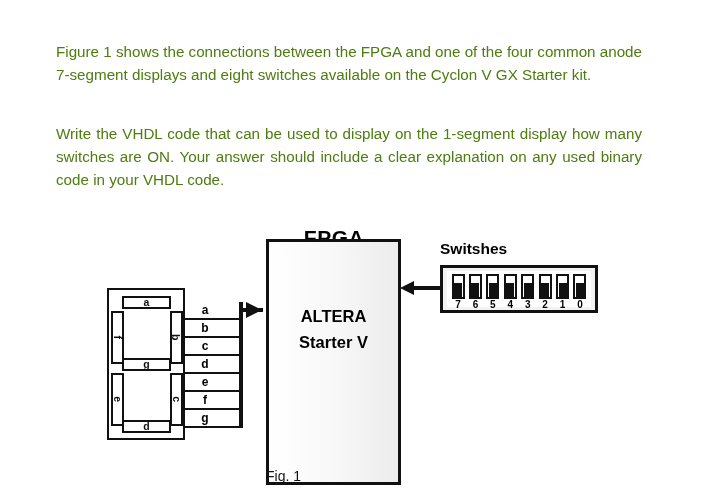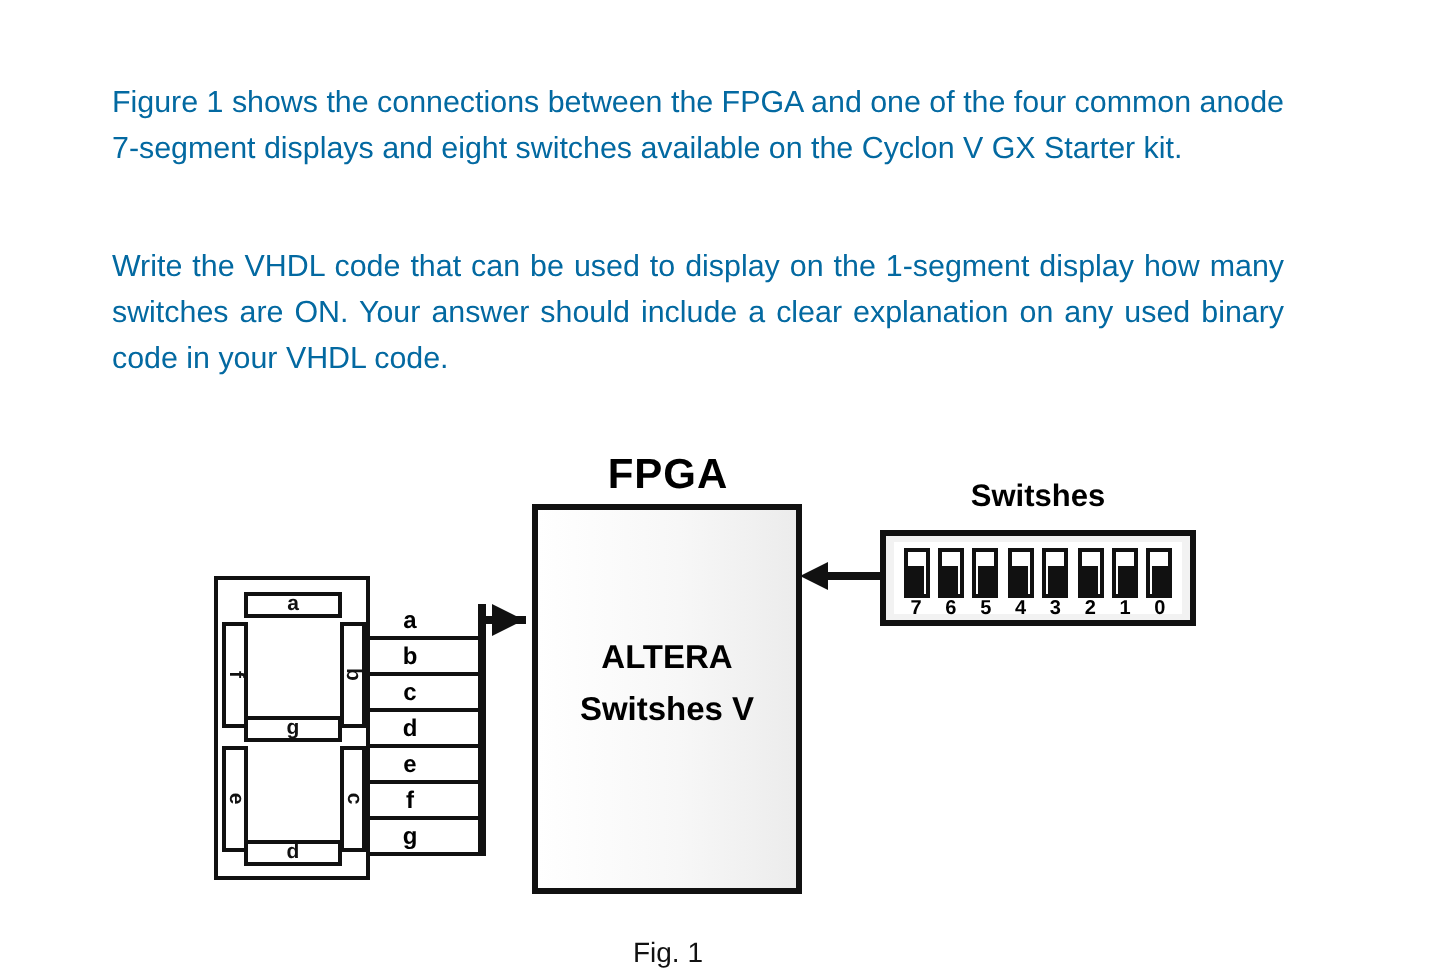--- a/index.html
+++ b/index.html
@@ -19,21 +19,21 @@
 
   
   .question-text {
     position: absolute;
     left: 56px;
     width: 586px;
     font-size: 15.2px;
     line-height: 1.52;
     text-align: justify;
     text-justify: inter-word;
-    color: #0369a1;
+    color: #4d7c0f;
   }
   #para-1 { top: 40px; }
   #para-2 { top: 122px; }
   .question-text p { margin: 0; }
 
   
   #figure {
     position: absolute;
     left: 0;
     top: 210px;
@@ -50,23 +50,23 @@
     text-align: center;
     font-size: 21px;
     font-weight: bold;
     letter-spacing: 0.5px;
   }
 
   
   #fpga-box {
     position: absolute;
     left: 266px;
-    top: 42px;
+    top: 29px;
     width: 135px;
-    height: 195px;
+    height: 246px;
     border: 3px solid #111111;
     background: linear-gradient(to right, #ffffff 0%, #f7f7f7 55%, #ececec 100%);
     box-sizing: border-box;
   }
   #fpga-label {
     position: absolute;
     left: 0;
     top: 62px;
     width: 100%;
     text-align: center;
@@ -186,21 +186,21 @@
     border-bottom: 8px solid transparent;
     border-left: 16px solid #111111;
   }
 
   
   #switches-title {
     position: absolute;
     left: 440px;
     top: 30px;
     width: 158px;
-    text-align: center;
+    text-align: left;
     font-size: 15.5px;
     font-weight: bold;
   }
   #switch-box {
     position: absolute;
     left: 440px;
     top: 55px;
     width: 158px;
     height: 48px;
     border: 3px solid #111111;
@@ -268,21 +268,21 @@
     border-bottom: 7px solid transparent;
     border-right: 14px solid #111111;
   }
 
   
   #fig-caption {
     position: absolute;
     left: 266px;
     top: 258px;
     width: 136px;
-    text-align: center;
+    text-align: left;
     font-size: 14px;
     color: #111111;
   }
 </style>
 </head>
 <body>
 
 <div id="page">
 
   <div class="question-text" id="para-1">
@@ -293,21 +293,21 @@
     <p>Write the VHDL code that can be used to display on the 1-segment display how many switches are ON. Your answer should include a clear explanation on any used binary code in your VHDL code.</p>
   </div>
 
   <div id="figure">
 
     <div id="fpga-title">FPGA</div>
 
     <div id="fpga-box">
       <div id="fpga-label">
         <span class="line">ALTERA</span>
-        <span class="line">Switshes V</span>
+        <span class="line">Starter V</span>
       </div>
     </div>
 
     <div id="seven-seg">
       <div class="seg h" id="seg-a">
           <span>a</span>
         </div>
       <div class="seg v" id="seg-f">
           <span>f</span>
         </div>

